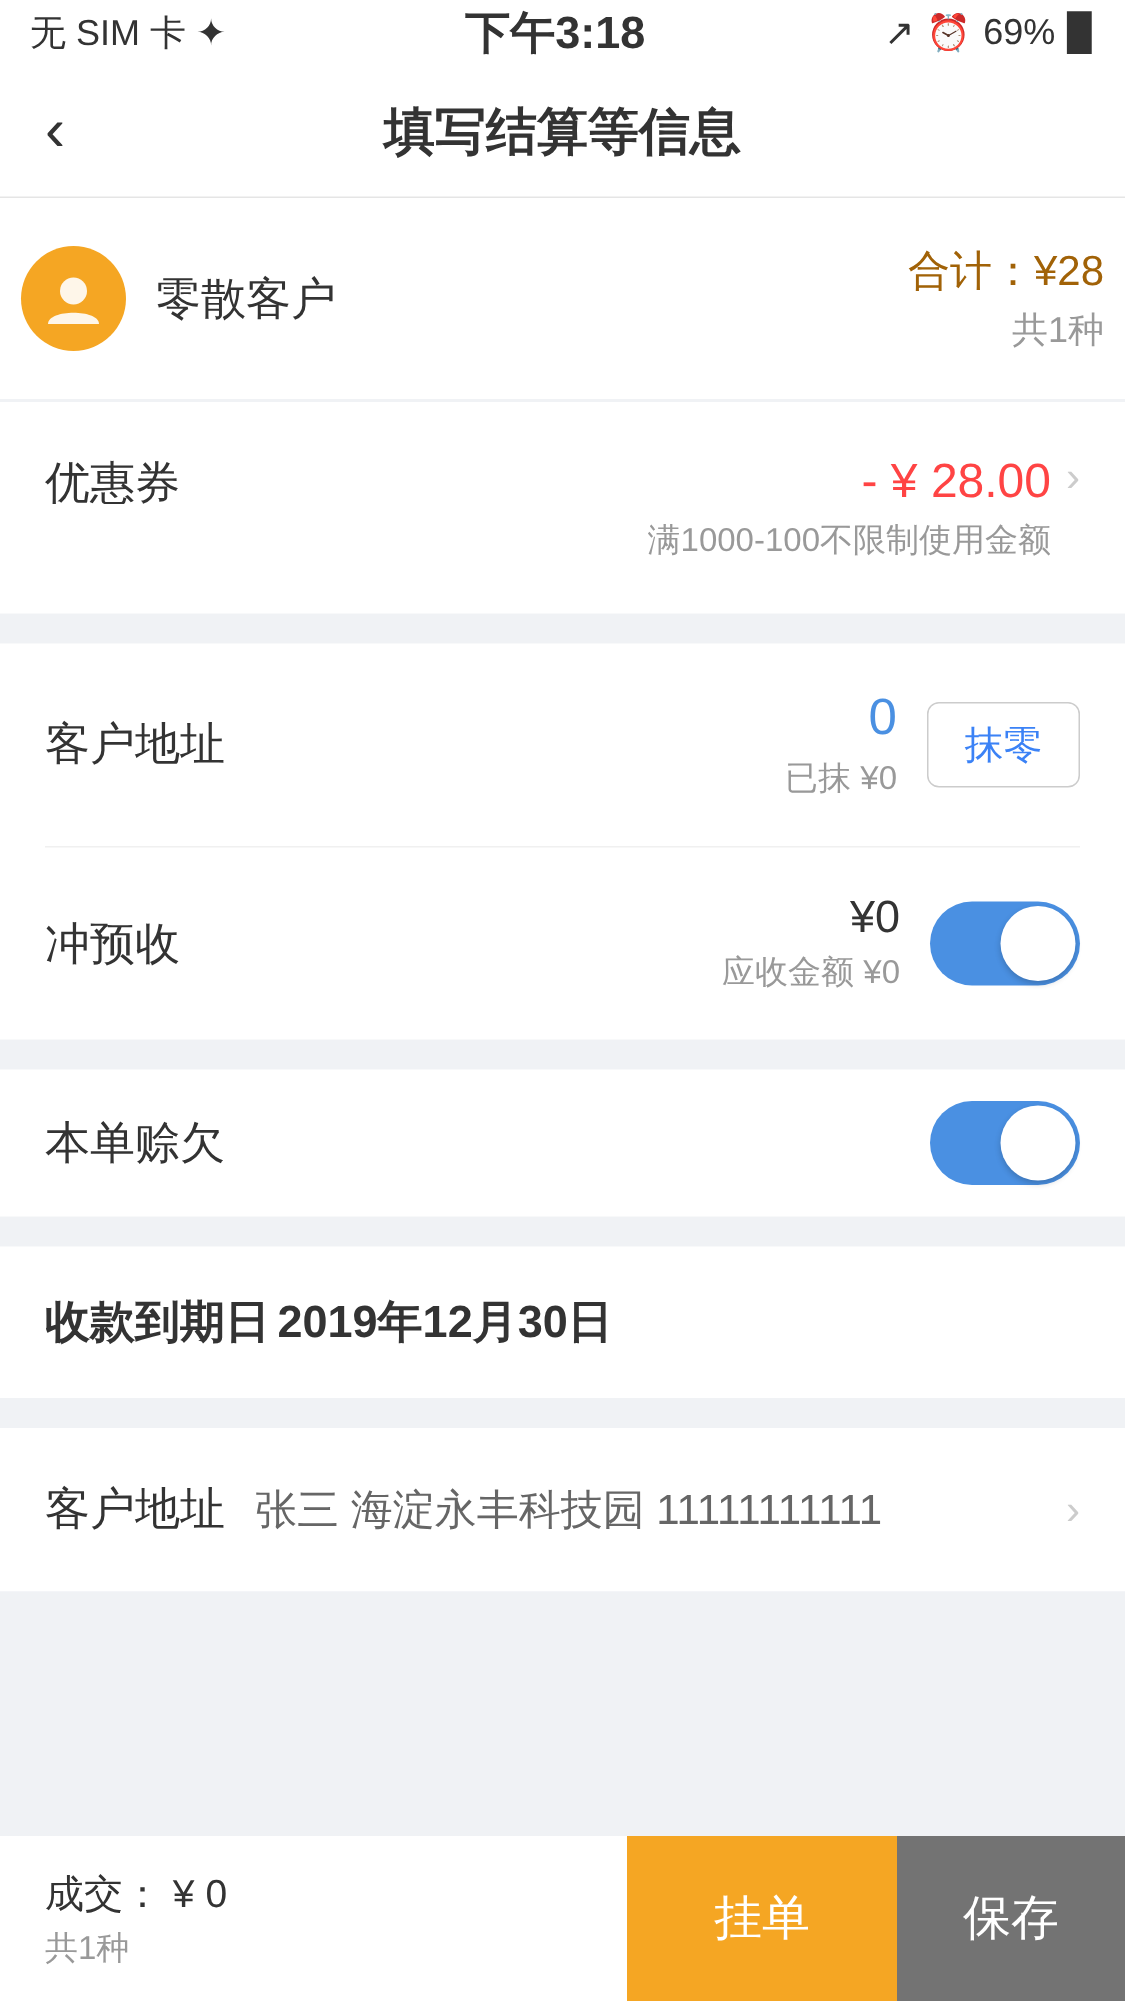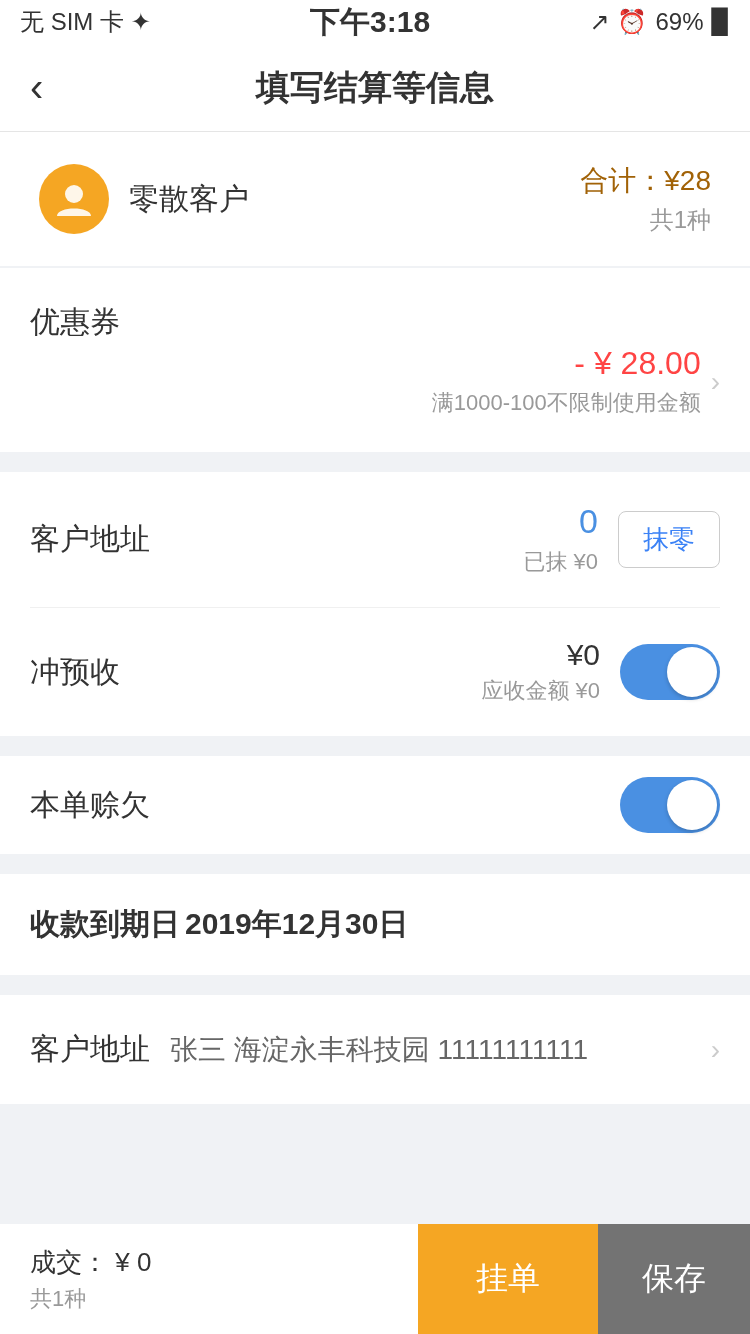--- a/index.html
+++ b/index.html
@@ -57,21 +57,21 @@
     
     .content {
       width: 750px;
       background: #f0f2f5;
       padding-bottom: 120px;
     }
 
     
     .customer-section {
       background: #fff;
-      padding: 30px 39px;
+      padding: 30px 14px;
       display: flex;
       align-items: center;
       justify-content: space-between;
       margin-bottom: 2px;
     }
     .customer-left {
       display: flex;
       align-items: center;
       gap: 20px;
     }
@@ -93,21 +93,21 @@
     
     .coupon-section {
       background: #fff;
       padding: 34px 30px;
       display: flex;
       align-items: flex-start;
       justify-content: space-between;
       margin-bottom: 20px;
     }
     .coupon-label { font-size: 30px; color: #333; }
-    .coupon-right { text-align: right; display: flex; align-items: center; gap: 10px; margin-top: 43px; }
+    .coupon-right { text-align: right; display: flex; gap: 10px; }
     .coupon-right-inner { text-align: right; }
     .coupon-amount { font-size: 32px; color: #ff4444; font-weight: 500; }
     .coupon-desc { font-size: 22px; color: #999; margin-top: 6px; }
     .chevron-right { font-size: 28px; color: #ccc; }
 
     
     .transaction-section {
       background: #fff;
       padding: 0 30px;
       margin-bottom: 20px;

